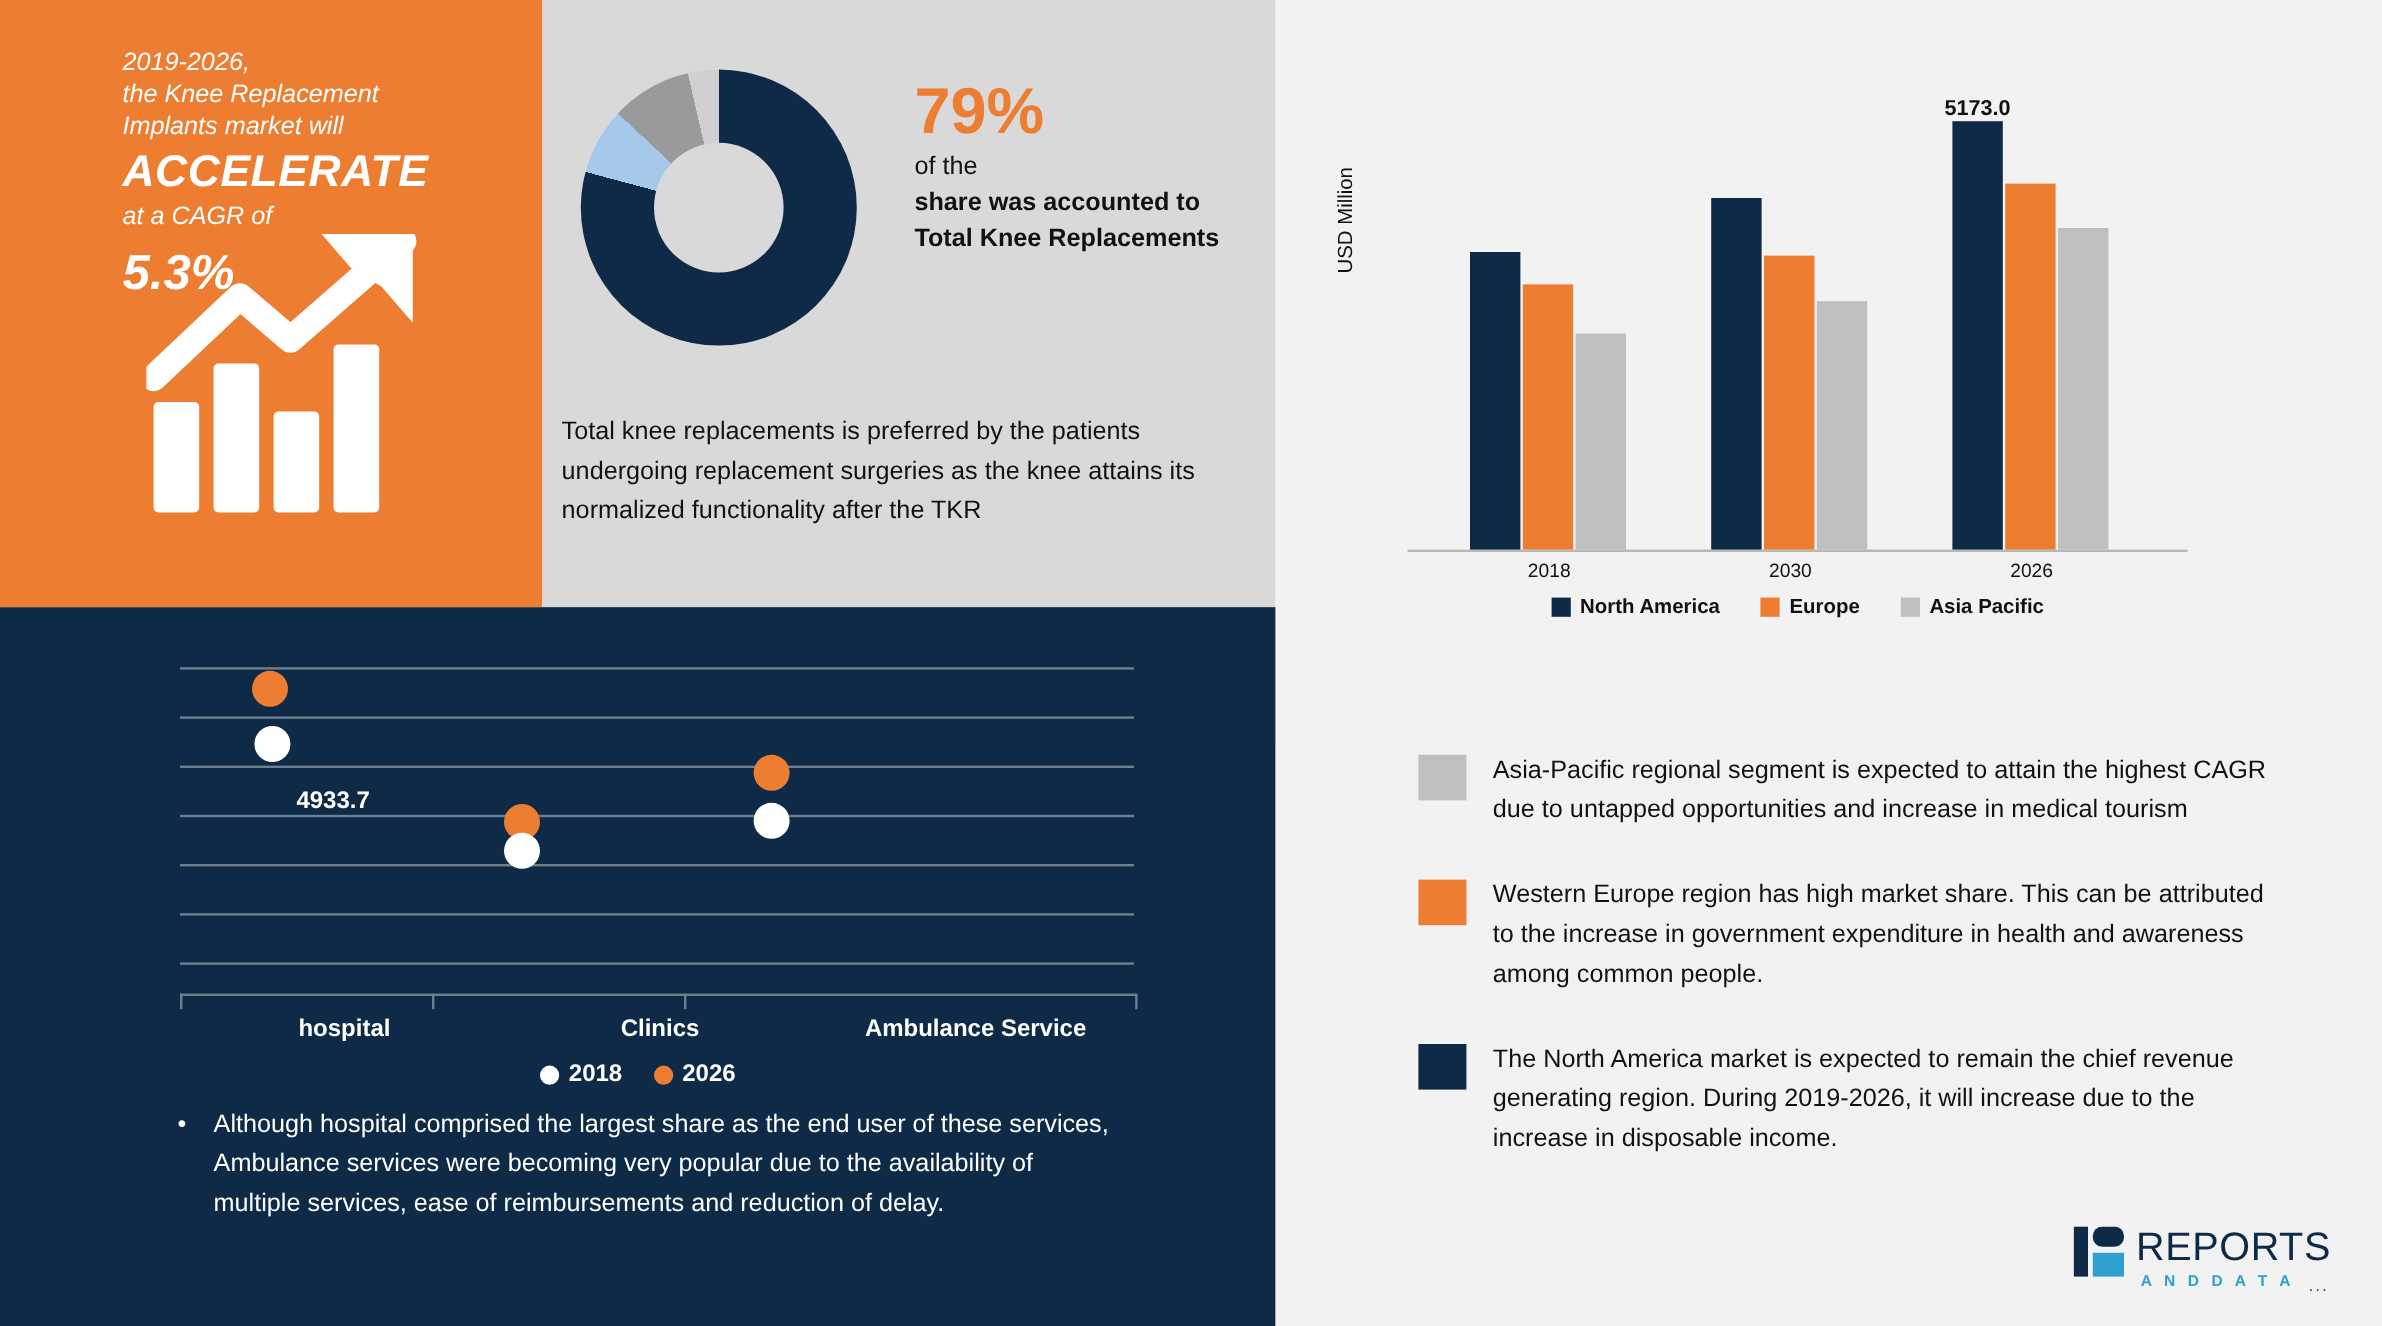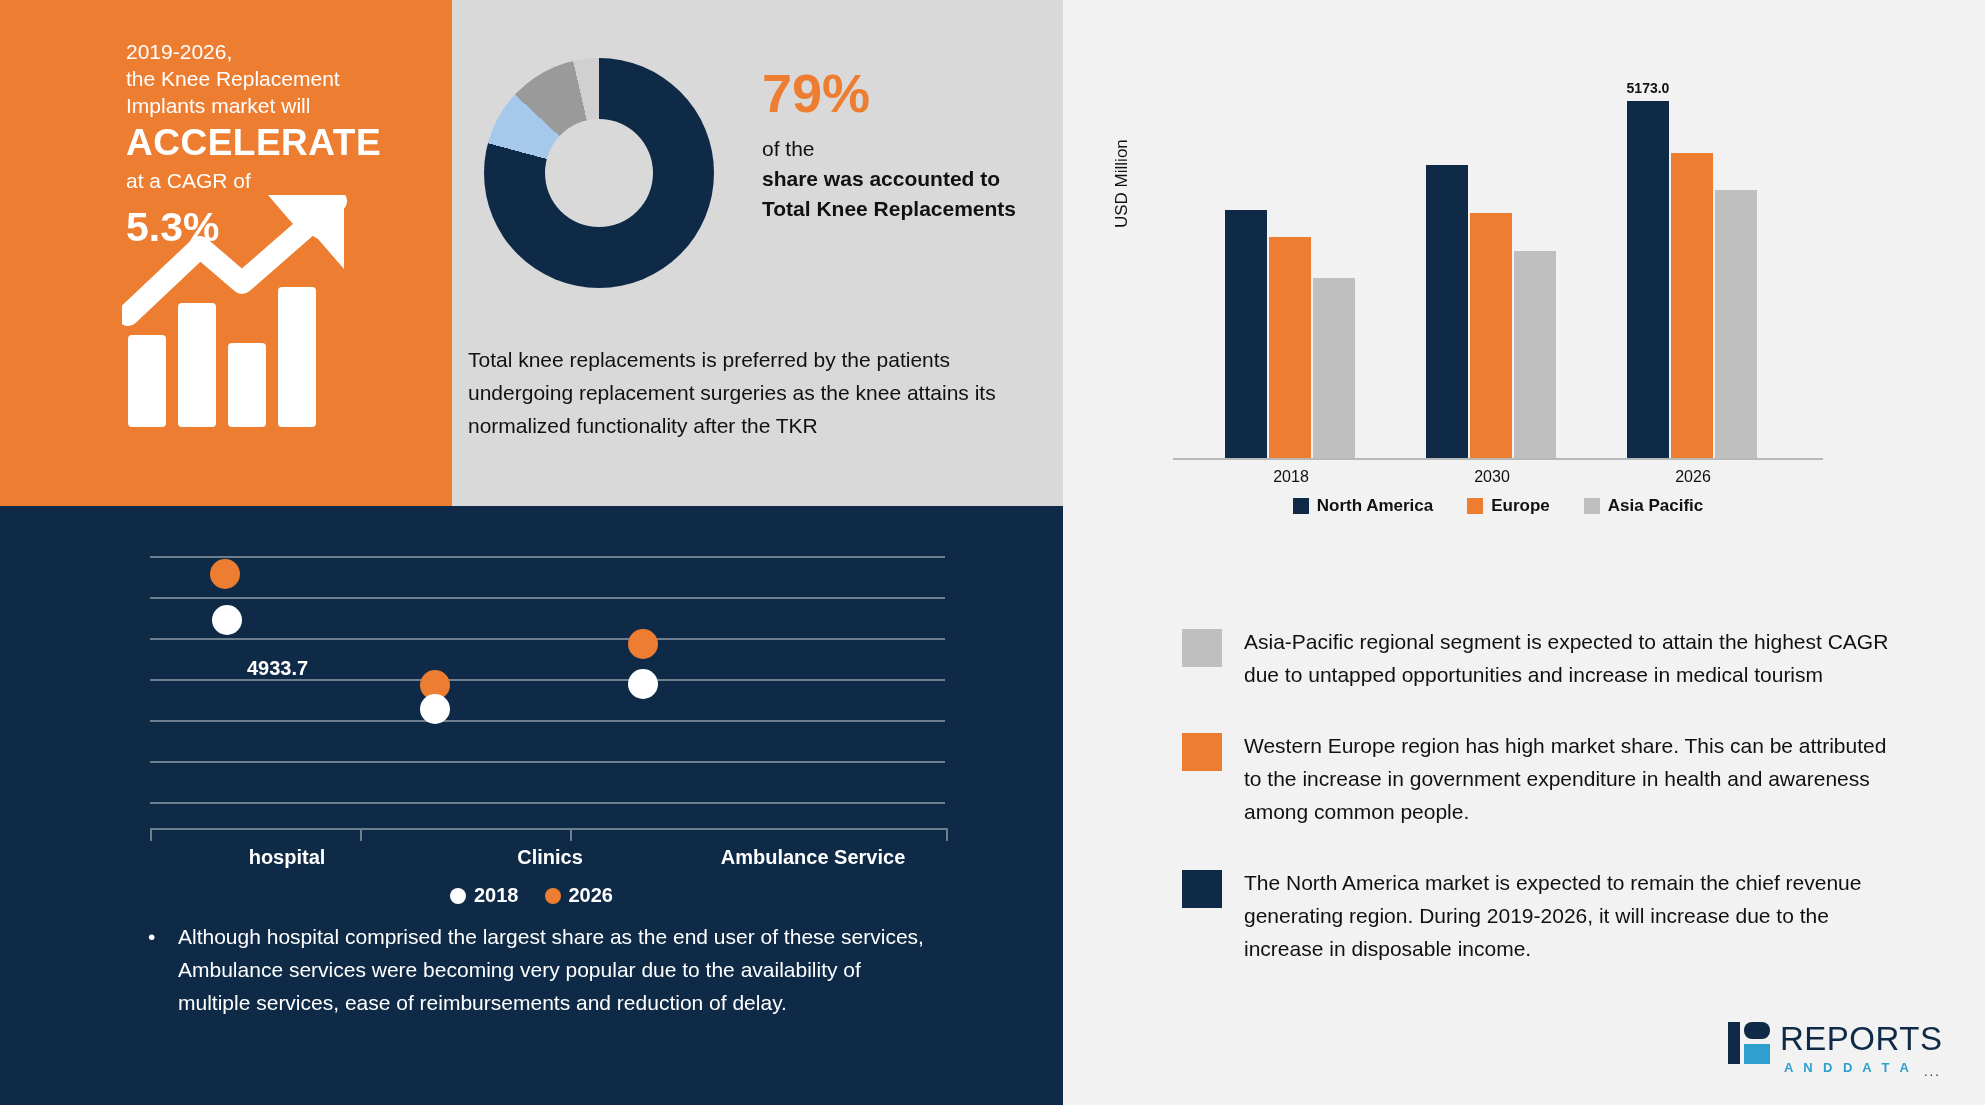--- a/index.html
+++ b/index.html
@@ -10,21 +10,21 @@
     position: relative;
     overflow: hidden;
   }
   .page { position: relative; width: 1985px; height: 1105px; }
 
   
   .panel-orange {
     position: absolute; left: 0; top: 0; width: 452px; height: 506px;
     background: #ed7d31; color: #ffffff;
   }
-  .cagr-text { position: absolute; left: 126px; top: 38px; width: 300px; }
+  .cagr-text { position: absolute; left: 102px; top: 38px; width: 300px; font-style: italic; }
   .cagr-line { font-size: 21px; line-height: 27px; color: #ffffff; font-weight: 400;}
   .cagr-accel { font-size: 37px; font-weight: 700; letter-spacing: .5px; line-height: 48px; margin-top: 0;}
   .cagr-at { font-size: 21px; line-height: 28px; }
   .cagr-value { font-size: 41px; font-weight: 700; line-height: 56px; margin-top: 4px;}
   .growth-icon { position: absolute; left: 122px; top: 195px; width: 270px; height: 240px; }
 
   
   .panel-grey {
     position: absolute; left: 452px; top: 0; width: 611px; height: 620px;
     background: #d9d9d9;
@@ -40,21 +40,21 @@
     );
     position: relative;
   }
   .donut::after {
     content: ""; position: absolute; left: 50%; top: 50%;
     width: 108px; height: 108px; margin: -54px 0 0 -54px;
     border-radius: 50%; background: #d9d9d9;
   }
   .pct-block { position: absolute; left: 310px; top: 62px; width: 260px; }
   .pct-number { font-size: 54px; font-weight: 700; color: #ed7d31; line-height: 62px; }
-  .pct-desc { font-size: 21px; color: #111111; line-height: 30px; margin-top: 10px; }
+  .pct-desc { font-size: 21px; color: #111111; line-height: 30px; }
   .pct-desc .bold { font-weight: 700; }
   .grey-para {
     position: absolute; left: 16px; top: 343px; width: 580px;
     font-size: 21px; line-height: 33px; color: #111111;
   }
 
   
   .panel-navy {
     position: absolute; left: 0; top: 506px; width: 1063px; height: 599px;
     background: #0e2a47; color: #ffffff;
@@ -104,21 +104,21 @@
     transform: rotate(-90deg); transform-origin: left top;
     font-size: 17px; color: #111; white-space: nowrap;
   }
   .plot { position: absolute; left: 53px; top: 0px; width: 650px; height: 400px; }
   .plot-axis { position: absolute; left: 0; bottom: 0; width: 650px; height: 2px; background: #b8b8b8; }
   .bar { position: absolute; bottom: 2px; width: 42px; }
   .bar.na { background: #0e2a47; }
   .bar.eu { background: #ed7d31; }
   .bar.ap { background: #bfbfbf; }
   .bar-value {
-    position: absolute; font-size: 14px; font-weight: 700; color: #111;
+    position: absolute; font-size: 18px; font-weight: 700; color: #111;
     transform: translateX(-50%); white-space: nowrap;
   }
   .xcat {
     position: absolute; top: 408px; font-size: 16px; color: #111;
     transform: translateX(-50%);
   }
   .bar-legend {
     position: absolute; left: 53px; top: 436px; width: 650px;
     display: flex; justify-content: center; gap: 34px; align-items: center;
     font-size: 17px; font-weight: 700; color: #111;

